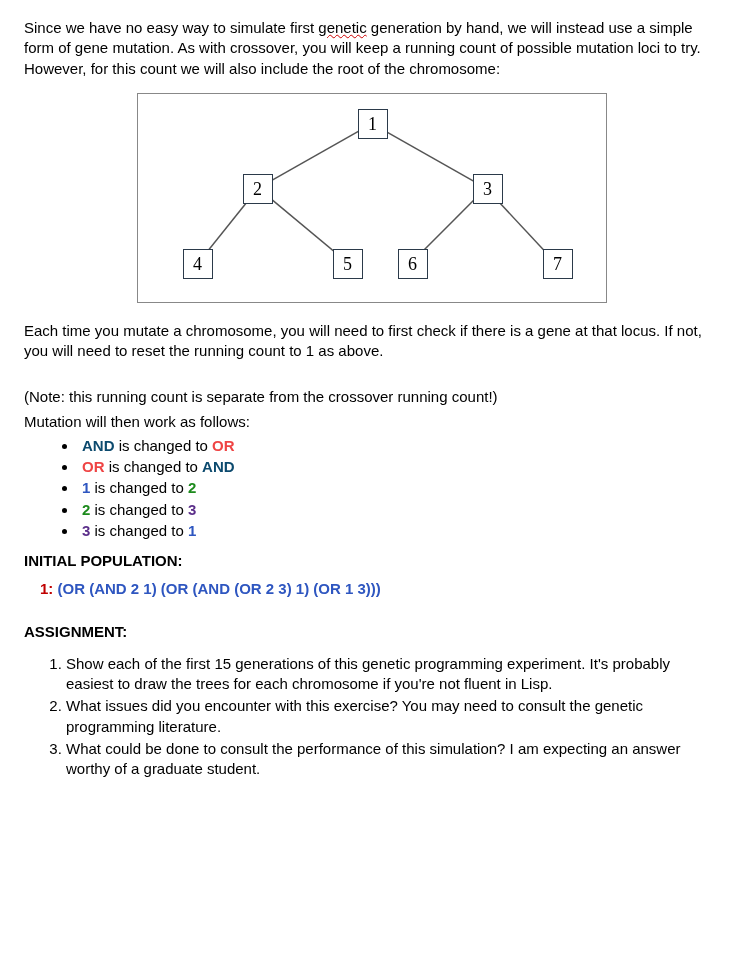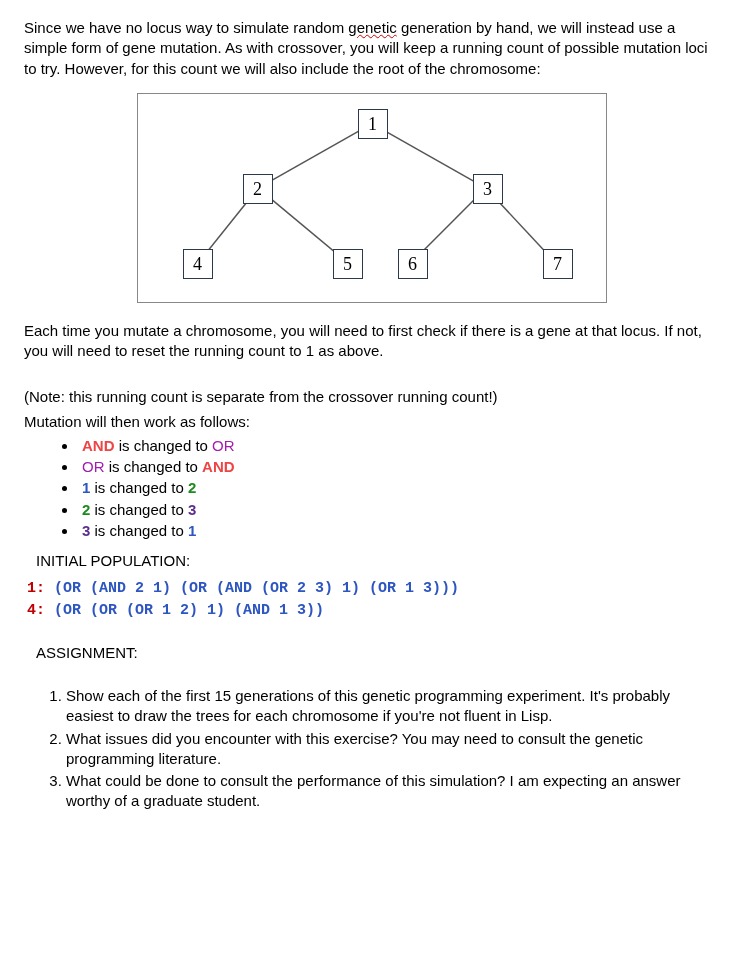--- a/index.html
+++ b/index.html
@@ -40,38 +40,38 @@
       font-family: "Times New Roman", serif;
       font-size: 18px;
       display: flex;
       align-items: center;
       justify-content: center;
       transform: translate(-50%, -50%);
     }
     .bullets { margin: 4px 0 10px 0; padding-left: 54px; }
     .bullets li { margin: 1px 0; padding-left: 4px; }
     .bullets li::marker { color: #000; }
-    .and { color: #ef4444; font-weight: 600; }
-    .or  { color: #a21caf; font-weight: 400; }
+    .and { color: #0c4a6e; font-weight: 600; }
+    .or  { color: #ef4444; font-weight: 700; }
     .n1  { color: #2e56c0; font-weight: 600; }
     .n2  { color: #1c8a1c; font-weight: 600; }
     .n3  { color: #5b2e8a; font-weight: 600; }
-    .heading { font-weight: 400; margin: 8px 12px; }
+    .heading { font-weight: 700; margin: 8px 0; }
     .pop { margin: 6px 0 22px 0; }
-    .pop-line { margin: 1px 3px; font-family: Liberation Mono, monospace; }
+    .pop-line { margin: 1px 16px; }
     .pop-num { color: #c00000; font-weight: 700; }
     .pop-expr { color: #2e56c0; font-weight: 600; }
-    .assign-list { list-style: decimal; padding-left: 42px; margin: 23px 0 0 0; }
+    .assign-list { list-style: decimal; padding-left: 42px; margin: 12px 0 0 0; }
     .assign-list li { margin: 2px 0; }
   </style>
 </head>
 <body>
 
 <p class="para">
-  <span>Since we have no locus way to simulate random </span><span class="squiggle">genetic</span><span> generation by hand, we will instead use a simple form of gene mutation. As with crossover, you will keep a running count of possible mutation loci to try. However, for this count we will also include the root of the chromosome:</span>
+  <span>Since we have no easy way to simulate first </span><span class="squiggle">genetic</span><span> generation by hand, we will instead use a simple form of gene mutation. As with crossover, you will keep a running count of possible mutation loci to try. However, for this count we will also include the root of the chromosome:</span>
 </p>
 
 <div class="tree-box">
   <svg class="tree-svg" viewBox="0 0 470 210">
     <line x1="235" y1="30" x2="120" y2="95" stroke="#555" stroke-width="1.5"></line>
     <line x1="235" y1="30" x2="350" y2="95" stroke="#555" stroke-width="1.5"></line>
     <line x1="120" y1="95" x2="60" y2="170" stroke="#555" stroke-width="1.5"></line>
     <line x1="120" y1="95" x2="210" y2="170" stroke="#555" stroke-width="1.5"></line>
     <line x1="350" y1="95" x2="275" y2="170" stroke="#555" stroke-width="1.5"></line>
     <line x1="350" y1="95" x2="420" y2="170" stroke="#555" stroke-width="1.5"></line>
@@ -94,21 +94,20 @@
   <li><span class="or">OR</span><span> is changed to </span><span class="and">AND</span></li>
   <li><span class="n1">1</span><span> is changed to </span><span class="n2">2</span></li>
   <li><span class="n2">2</span><span> is changed to </span><span class="n3">3</span></li>
   <li><span class="n3">3</span><span> is changed to </span><span class="n1">1</span></li>
 </ul>
 
 <p class="heading">INITIAL POPULATION:</p>
 
 <div class="pop">
   <div class="pop-line"><span class="pop-num">1:</span><span class="pop-expr"> (OR (AND 2 1) (OR (AND (OR 2 3) 1) (OR 1 3)))</span></div>
-  <div class="pop-line"><span class="pop-num">4:</span><span class="pop-expr"> (OR (OR (OR 1 2) 1) (AND 1 3))</span></div>
 </div>
 
 <p class="heading">ASSIGNMENT:</p>
 
 <ol class="assign-list">
   <li>Show each of the first 15 generations of this genetic programming experiment. It's probably easiest to draw the trees for each chromosome if you're not fluent in Lisp.</li>
   <li>What issues did you encounter with this exercise? You may need to consult the genetic programming literature.</li>
   <li>What could be done to consult the performance of this simulation? I am expecting an answer worthy of a graduate student.</li>
 </ol>
 

